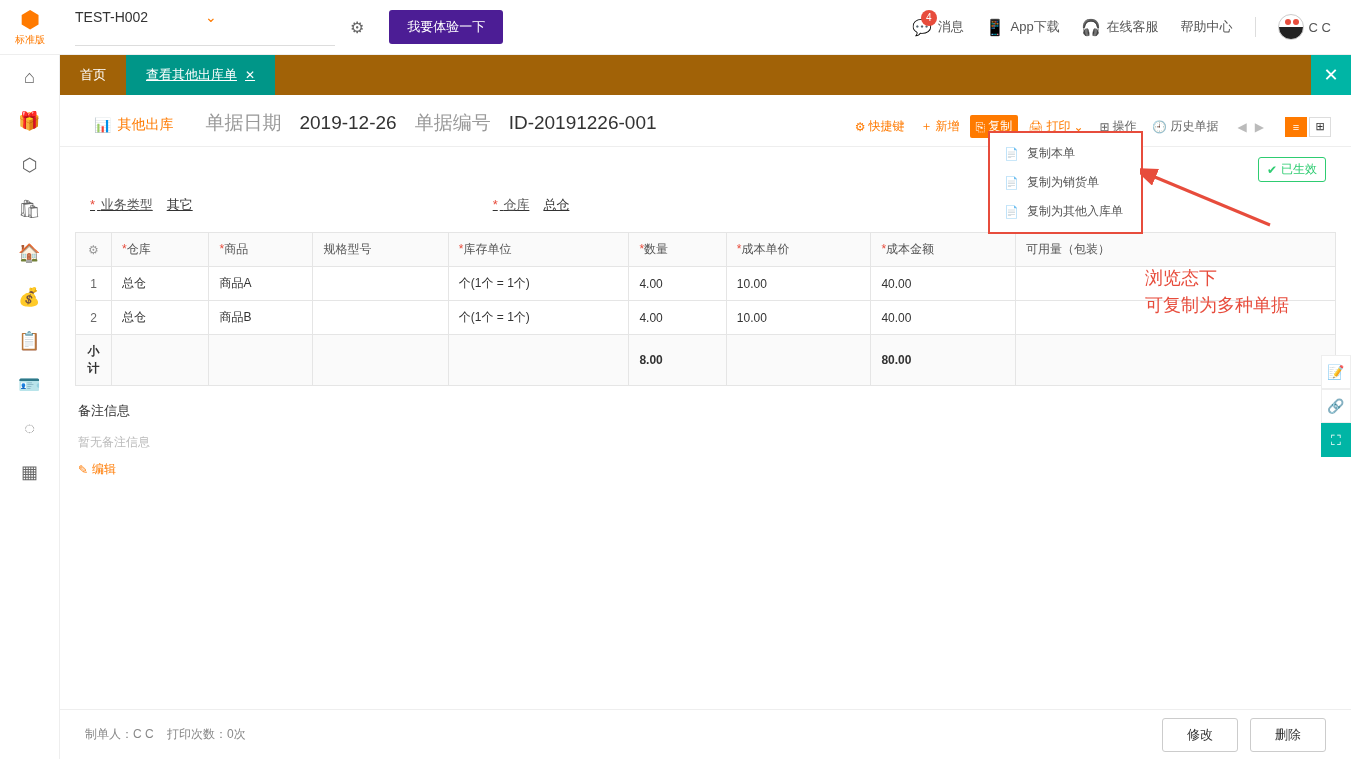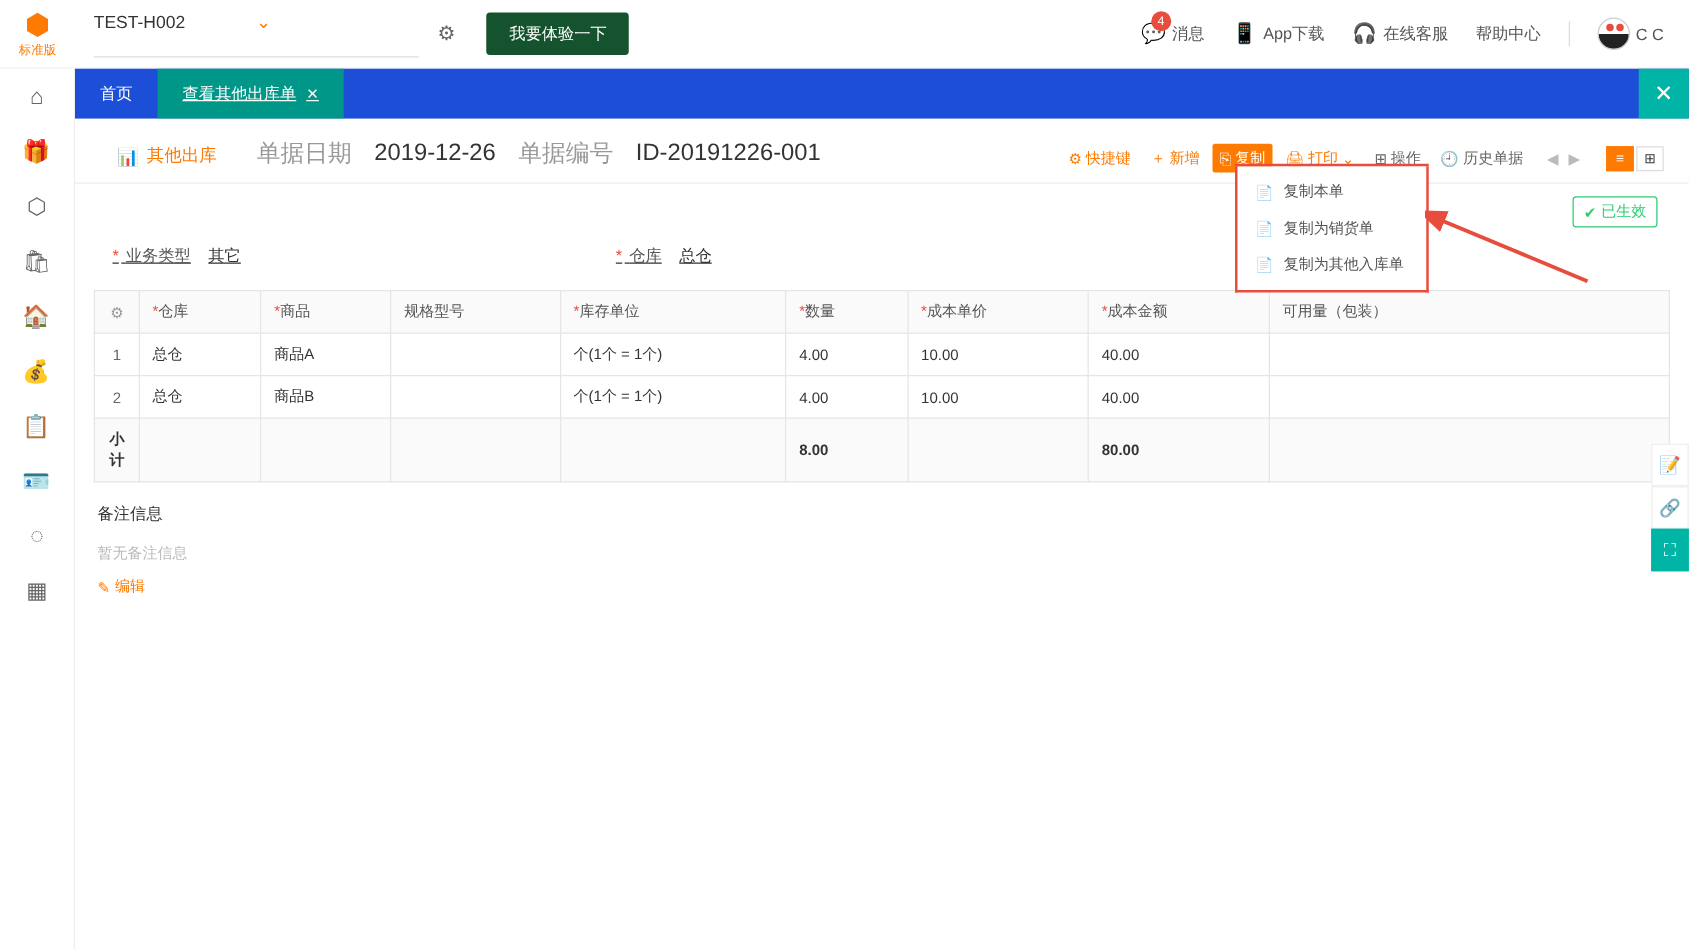--- a/index.html
+++ b/index.html
@@ -8,40 +8,40 @@
 
 
 .top-header { height: 55px; display: flex; align-items: center; padding: 0 20px 0 0; border-bottom: 1px solid #eee; }
 .logo-area { width: 60px; display: flex; flex-direction: column; align-items: center; justify-content: center; }
 .logo-area .logo-icon { font-size: 22px; color: #ff7a00; font-weight: bold; }
 .logo-area .logo-txt { font-size: 10px; color: #ff7a00; }
 .company-select { width: 260px; margin-left: 15px; display: flex; align-items: center; border-bottom: 1px solid #ddd; padding-bottom: 20px; position: relative; }
 .company-select span { flex: 1; font-size: 14px; color: #333; }
 .company-select .chev { color: #ff7a00; }
 .settings-icon { margin-left: 15px; color: #666; font-size: 16px; }
-.trial-btn { margin-left: 25px; background: #14532d; color: #fff; padding: 8px 18px; border-radius: 3px; border: none; font-size: 13px; cursor: pointer; }
+.trial-btn { margin-left: 25px; background: #4c1d95; color: #fff; padding: 8px 18px; border-radius: 3px; border: none; font-size: 13px; cursor: pointer; }
 .header-spacer { flex: 1; }
 .header-right { display: flex; align-items: center; gap: 22px; }
 .hr-item { display: flex; align-items: center; gap: 5px; color: #555; font-size: 13px; position: relative; cursor: pointer; }
 .hr-item .ico { font-size: 16px; }
 .badge { position: absolute; top: -8px; left: 8px; background: #e74c3c; color: #fff; border-radius: 50%; width: 16px; height: 16px; font-size: 10px; display: flex; align-items: center; justify-content: center; }
 .divider { width: 1px; height: 20px; background: #ddd; }
 .avatar { width: 26px; height: 26px; border-radius: 50%; background: linear-gradient(#fff 50%, #222 50%); border: 1px solid #ccc; position: relative; }
 .avatar::after{content:"";position:absolute;width:6px;height:6px;background:#e74c3c;border-radius:50%;top:4px;left:6px;box-shadow:8px 0 #e74c3c;}
 
 
 .body-row { flex: 1; display: flex; min-height: 0; }
 .left-nav { width: 60px; background: #fff; border-right: 1px solid #eee; display: flex; flex-direction: column; align-items: center; padding-top: 12px; gap: 22px; }
 .left-nav .nav-ico { font-size: 18px; color: #666; cursor: pointer; }
 
 
 .main-area { flex: 1; display: flex; flex-direction: column; background: #f5f5f5; min-width: 0; }
 
 
-.tab-bar { height: 40px; background: #1d4ed8; display: flex; align-items: stretch; }
+.tab-bar { height: 40px; background: #a16207; display: flex; align-items: stretch; }
 .tab { padding: 0 20px; display: flex; align-items: center; color: #fff; font-size: 13px; cursor: pointer; gap: 8px; }
 .tab.active { background: #009688; text-decoration: underline; }
 .tab .close-x { font-size: 12px; }
 .tab-bar-spacer { flex: 1; }
 .tab-bar-close { width: 40px; display: flex; align-items: center; justify-content: center; color: #fff; font-size: 18px; background: #00b5a5; cursor: pointer; }
 
 
 .content { flex: 1; background: #fff; margin: 0; display: flex; flex-direction: column; position: relative; min-height: 0;}
 .doc-header { height: 52px; display: flex; align-items: flex-end; padding: 0 20px 0 20px; border-bottom: 1px solid #eee; position: relative; }
 .doc-tab { padding: 10px 14px; border-bottom: 2px solid transparent; display: flex; align-items: center; gap: 6px; font-size: 14px; color: #ff7a00; }
@@ -326,24 +326,37 @@
         </div>
 
         <svg class="arrow-svg" width="140" height="70">
           <defs>
               <marker id="ah" markerWidth="10" markerHeight="10" refX="2" refY="3" orient="auto">
                 <path d="M0,0 L0,6 L8,3 z" fill="#e74c3c"></path>
               </marker>
             </defs>
           <line x1="130" y1="60" x2="10" y2="10" stroke="#e74c3c" stroke-width="3" marker-end="url(#ah)"></line>
         </svg>
+        <div class="annotation">
+          <div class="anno-text">浏览态下</div>
+          <div class="anno-text">可复制为多种单据</div>
+        </div>
 
         <div class="right-dock">
           <div class="dock-item">📝</div>
           <div class="dock-item">🔗</div>
           <div class="dock-item active">⛶</div>
         </div>
 
       </div>
 
+      <div class="footer">
+        <span class="finfo">
+          <span>制单人：</span><span>C C</span>&nbsp;&nbsp;&nbsp;
+          <span>打印次数：</span><span>0次</span>
+        </span>
+        <div class="fspacer"></div>
+        <button>修改</button>
+        <button>删除</button>
+      </div>
     </div>
   </div>
 </div>
 
 </body></html>

